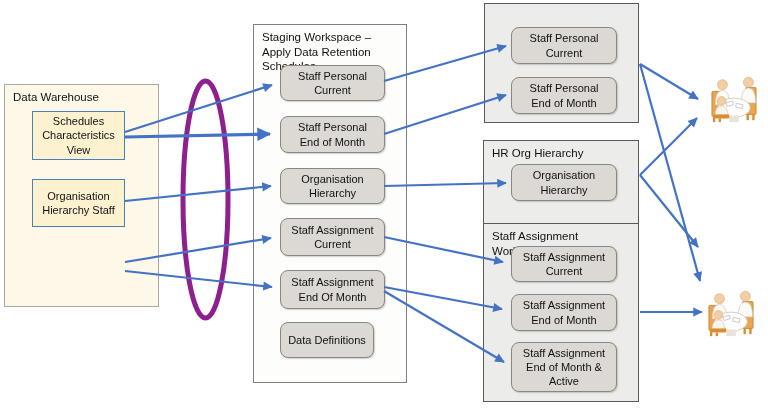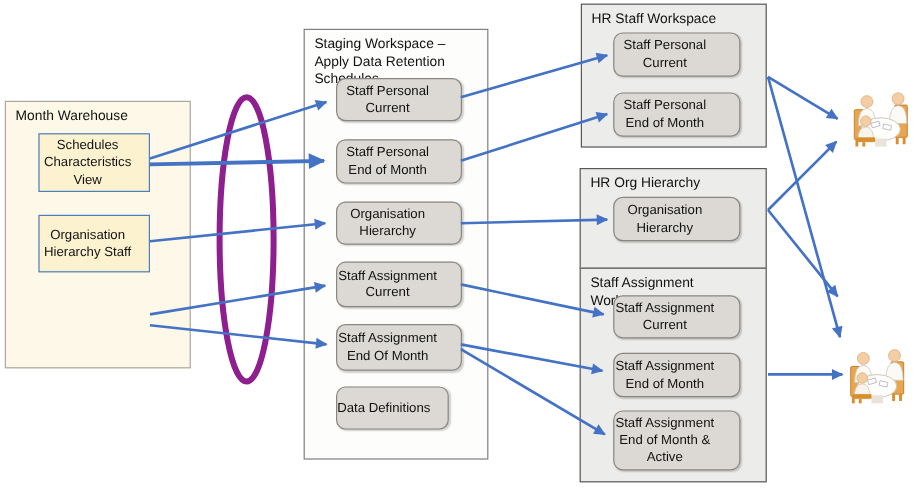--- a/index.html
+++ b/index.html
@@ -12,21 +12,21 @@
   .panel.warehouse { background:var(--warehouse-fill); border:1.4px solid var(--warehouse-border); }
   .panel.staging   { background:var(--staging-fill);   border:1.5px solid var(--staging-border); }
   .panel.rightp    { background:var(--right-panel-fill); border:1.5px solid var(--right-panel-border); }
   .panel-title {
     position:absolute; left:8px; top:5px; font-size:11.5px; line-height:1.28;
     color:var(--text,#000); white-space:normal;
   }
   .panel.staging .panel-title { width:140px; }
   .panel.saws .panel-title { width:112px; }
   .box {
-    position:absolute; box-sizing:border-box; display:flex; align-items:center; 
+    position:absolute; box-sizing:border-box; display:flex; align-items:center; justify-content:center;
     text-align:center; font-size:11px; line-height:1.3; color:var(--text,#000); z-index:2;
   }
   .box.yellow { background:var(--warehouse-box-fill); border:1.6px solid var(--warehouse-box-border); }
   .box.gray {
     background:var(--gray-box-fill); border:1.4px solid var(--gray-box-border);
     border-radius:8px; box-shadow:1px 1px 1.5px rgba(0,0,0,0.18);
   }
   .box-label { display:block; max-width:84px; }
   .box-label.w80 { max-width:80px; }
   .box-label.w64 { max-width:64px; }
@@ -36,21 +36,21 @@
   #arrowhead path { fill:var(--arrow); }
   .ellipse-mark { stroke:var(--ellipse); stroke-width:5; fill:none; }
   .actor { position:absolute; z-index:5; }
 </style>
 </head>
 <body>
 
 <div class="canvas">
 
   <div class="panel warehouse" style="left:4px;top:84px;width:155px;height:223px">
-    <div class="panel-title">Month Warehouse</div>
+    <div class="panel-title">Data Warehouse</div>
     <div class="box yellow" style="left:27px;top:26px;width:93px;height:49px">
       <span class="box-label w80">Schedules Characteristics View</span>
     </div>
     <div class="box yellow" style="left:27px;top:94px;width:93px;height:48px">
       <span class="box-label w80">Organisation Hierarchy Staff</span>
     </div>
   </div>
 
   <div class="panel staging" style="left:253px;top:24px;width:154px;height:359px">
     <div class="panel-title">Staging Workspace – Apply Data Retention Schedules</div>
@@ -68,21 +68,20 @@
     </div>
     <div class="box gray" style="left:26px;top:245px;width:105px;height:39px">
       <span class="box-label">Staff Assignment End Of Month</span>
     </div>
     <div class="box gray" style="left:26px;top:297px;width:94px;height:36px">
       <span class="box-label">Data Definitions</span>
     </div>
   </div>
 
   <div class="panel rightp" style="left:484px;top:3px;width:155px;height:120px">
-    <div class="panel-title">HR Staff Workspace</div>
     <div class="box gray" style="left:26px;top:23px;width:106px;height:37px">
       <span class="box-label">Staff Personal Current</span>
     </div>
     <div class="box gray" style="left:26px;top:73px;width:106px;height:37px">
       <span class="box-label">Staff Personal End of Month</span>
     </div>
   </div>
 
   <div class="panel rightp" style="left:483px;top:140px;width:156px;height:84px">
     <div class="panel-title">HR Org Hierarchy</div>

